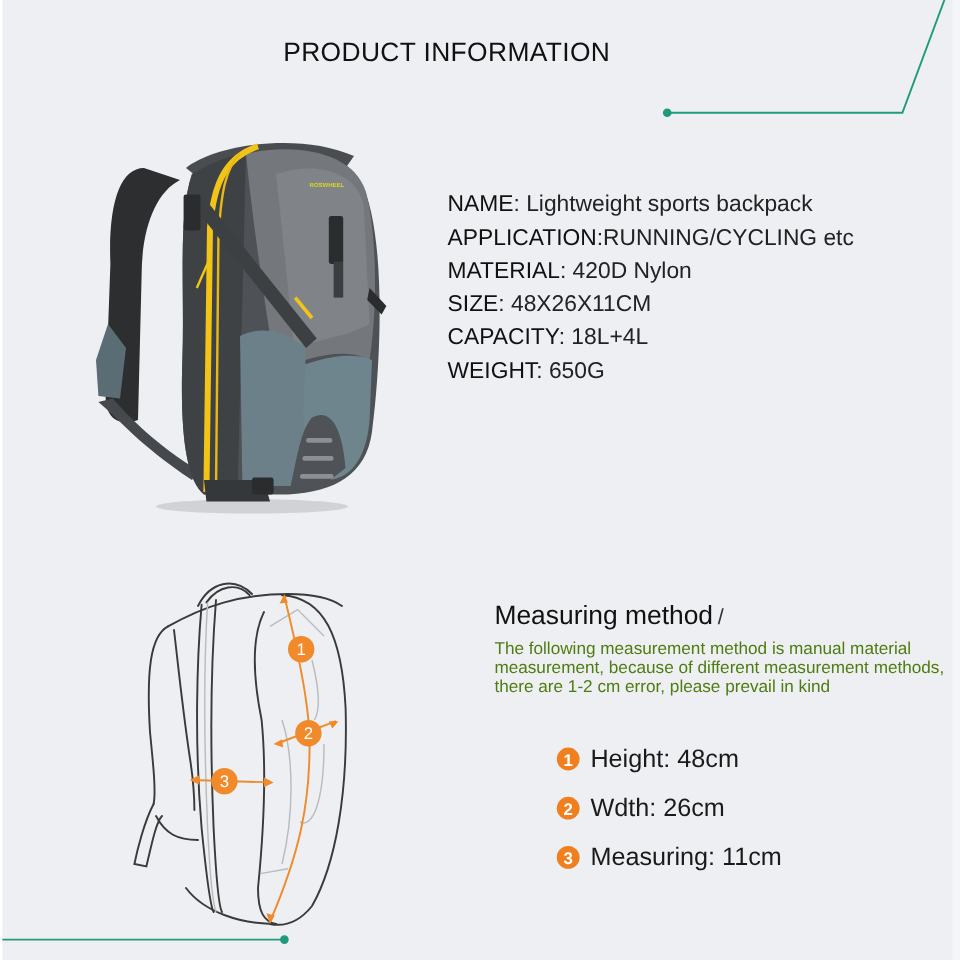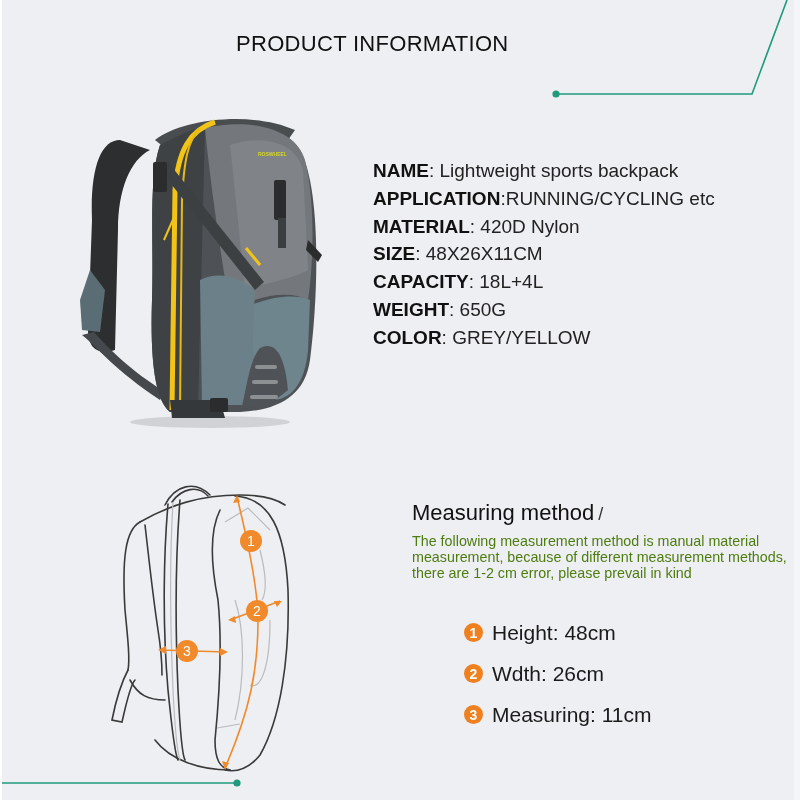--- a/index.html
+++ b/index.html
@@ -23,21 +23,21 @@
     font-size: 22px; letter-spacing: 0.3px; color: #111;
     white-space: nowrap;
   }
   .deco { position: absolute; left: 0; top: 0; }
   .info-list {
     left: 373px; top: 157px; margin: 0; padding: 0; list-style: none;
   }
   .info-list li {
     font-size: 19px; line-height: 27.8px; color: #222; white-space: nowrap;
   }
-  .info-list .lbl { font-weight: bold; color: #111; }
+  .info-list .lbl { font-weight: normal; color: #111; }
   .measure-title {
     left: 412px; top: 500px; font-size: 22px; color: #111; white-space: nowrap;
   }
   .measure-title .slash { font-size: 18px; color: #333; margin-left: 4px; }
   .measure-desc {
     left: 412px; top: 533px; width: 380px;
     font-size: 14.3px; line-height: 16.2px; color: #4d7c0f;
   }
   .dims { left: 464px; top: 612px; margin: 0; padding: 0; list-style: none; }
   .dims li {
@@ -117,21 +117,20 @@
   <text x="198" y="56" font-family="Liberation Sans, sans-serif" font-size="5" font-weight="bold" fill="#d6d52a">ROSWHEEL</text>
 </svg>
 
 <ul class="abs info-list">
   <li><span class="lbl">NAME</span><span>: </span><span>Lightweight sports backpack</span></li>
   <li><span class="lbl">APPLICATION</span><span>:</span><span>RUNNING/CYCLING etc</span></li>
   <li><span class="lbl">MATERIAL</span><span>: </span><span>420D Nylon</span></li>
   <li><span class="lbl">SIZE</span><span>: </span><span>48X26X11CM</span></li>
   <li><span class="lbl">CAPACITY</span><span>: </span><span>18L+4L</span></li>
   <li><span class="lbl">WEIGHT</span><span>: </span><span>650G</span></li>
-  <li><span class="lbl">COLOR</span><span>: </span><span>GREY/YELLOW</span></li>
 </ul>
 
 <svg class="abs" style="left:100px;top:470px" width="220" height="310" viewBox="0 0 220 310">
   <g fill="none" stroke="#3a3a3a" stroke-width="1.6" stroke-linecap="round">
 
     <path d="M65,35 C75,15 95,10 110,25"></path>
     <path d="M72,32 C82,18 98,15 108,26"></path>
 
     <path d="M40,52 C70,35 100,25 140,25 C160,25 175,28 185,35"></path>
 

